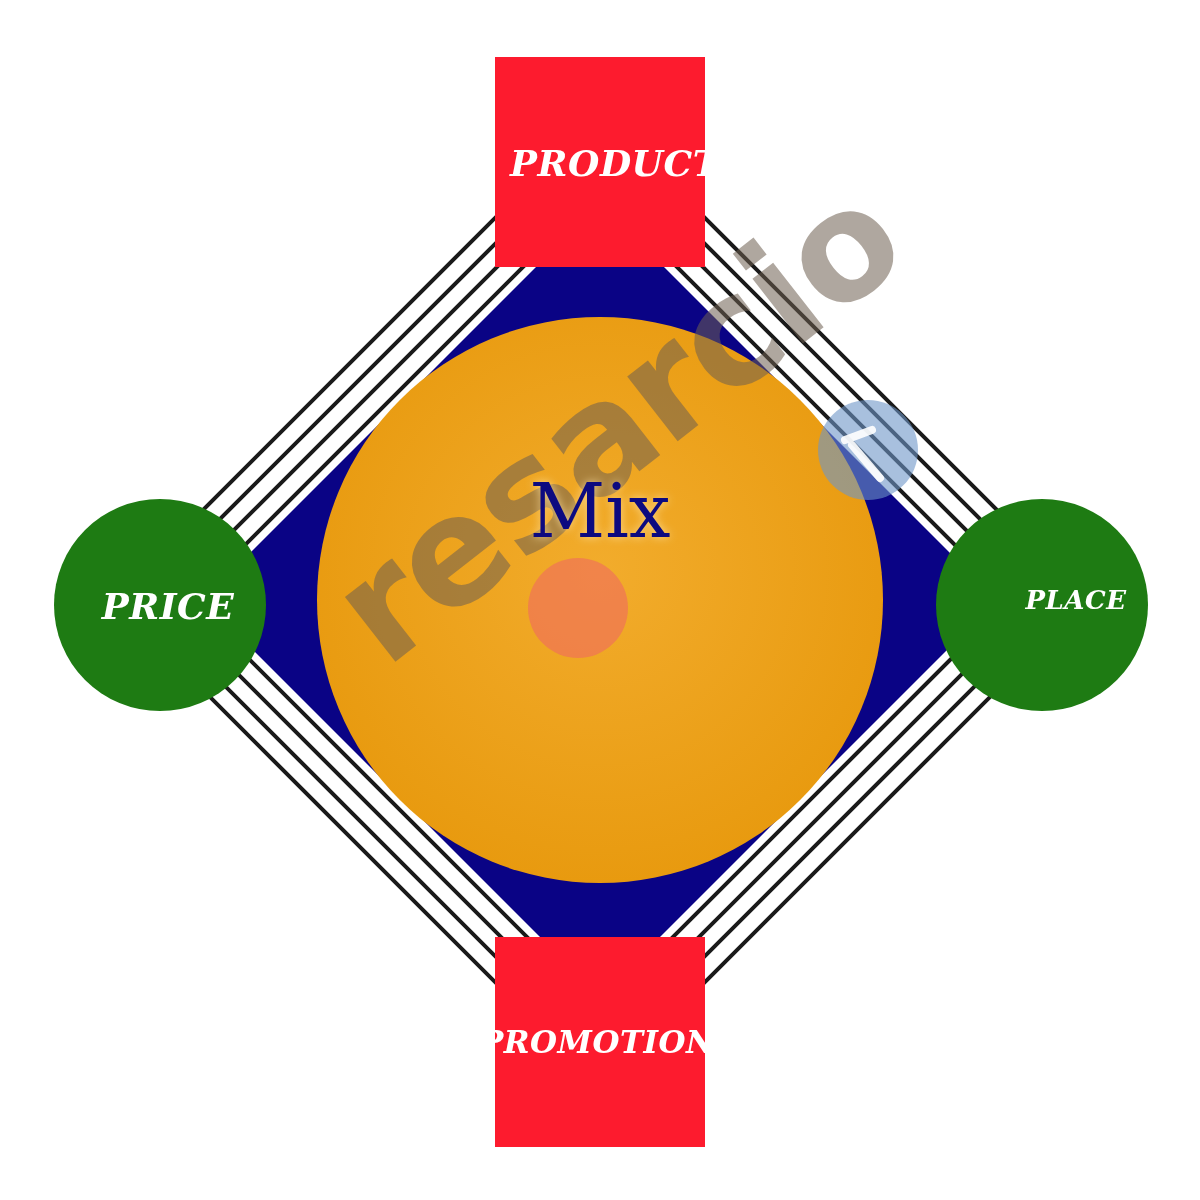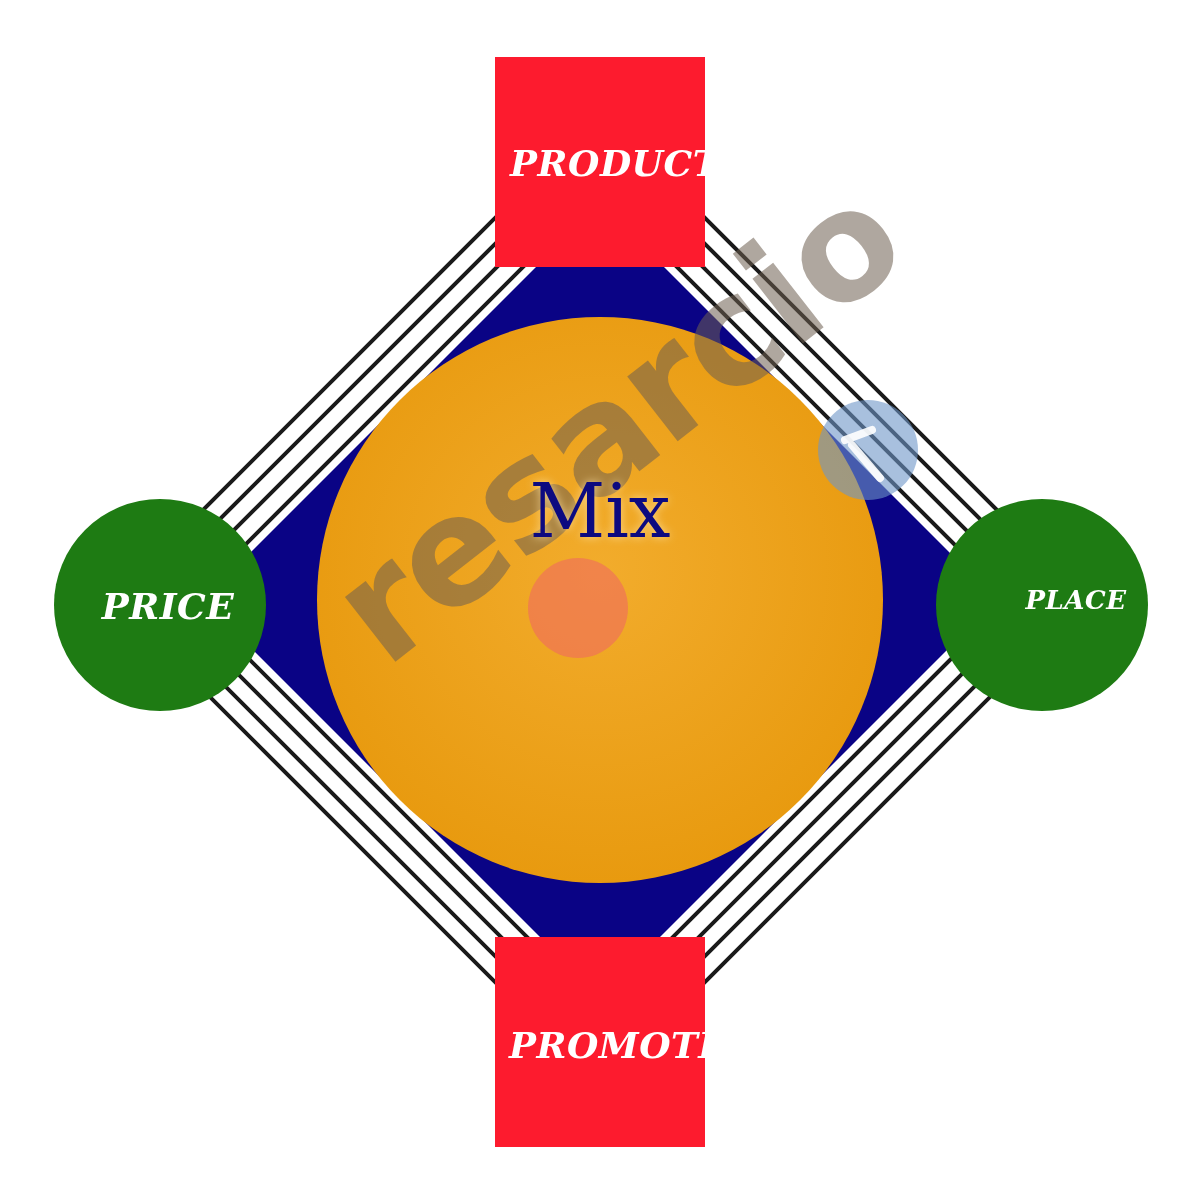--- a/index.html
+++ b/index.html
@@ -40,19 +40,19 @@
   <circle cx="1042" cy="605" r="106" fill="#1e7b13"></circle>
 
   <circle cx="578" cy="608" r="50" fill="rgba(240,110,90,0.65)"></circle>
   <circle cx="868" cy="450" r="50" fill="rgba(110,150,200,0.6)"></circle>
   <path d="M845,440 L872,430 M852,445 L880,478" stroke="rgba(255,255,255,0.9)" stroke-width="8" stroke-linecap="round" fill="none"></path>
 </svg>
 
 <div class="watermark">resarcio</div>
 
 <div class="node-label" style="left:495px; top:142px; width:240px; font-size:36px;">PRODUCT</div>
-<div class="node-label" style="left:509px; top:1024px; width:210px; font-size:36px;font-style:italic;">PROMOTION</div>
+<div class="node-label" style="left:480px; top:1024px; width:210px; font-size:31px;font-style:italic;">PROMOTION</div>
 <div class="node-label" style="left:54px; top:585px; width:228px; font-size:36px;">PRICE</div>
 <div class="node-label" style="left:936px; top:585px; width:224px; font-size:26px;margin-left:28px;">PLACE</div>
 
 <div class="title-wrap">
   <div class="title-line3">Mix</div>
 </div>
 
 </body></html>

